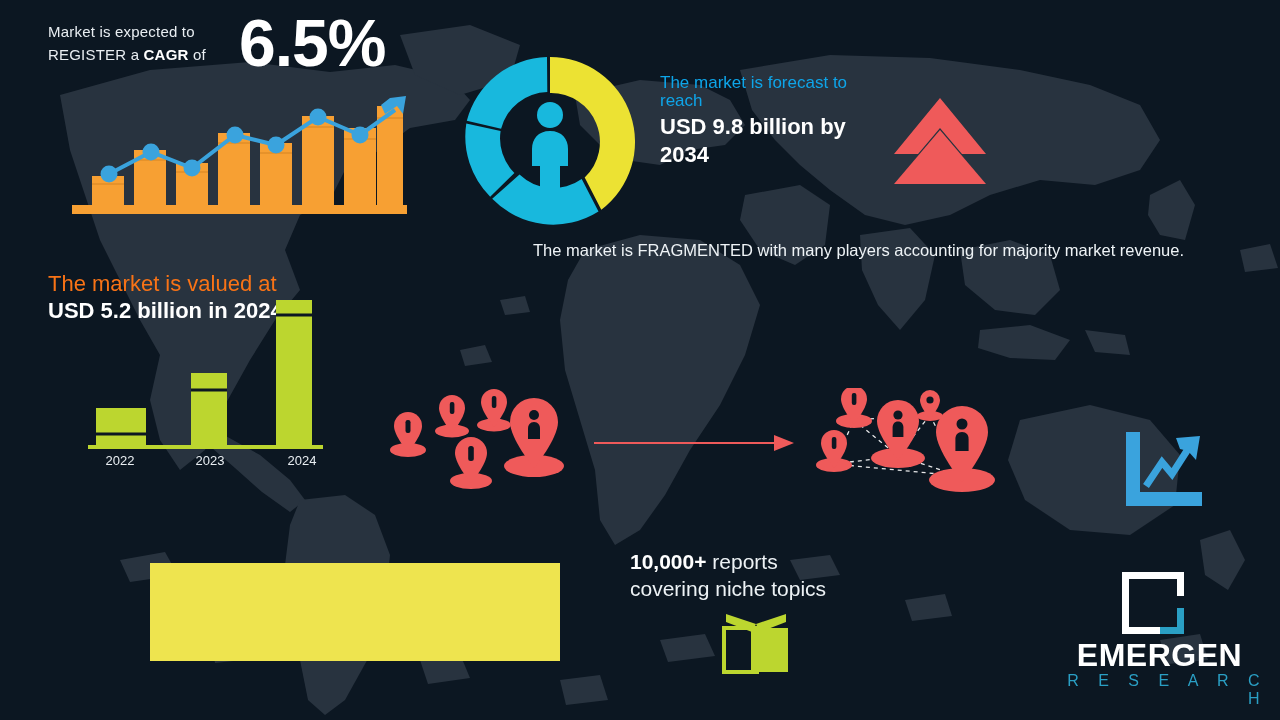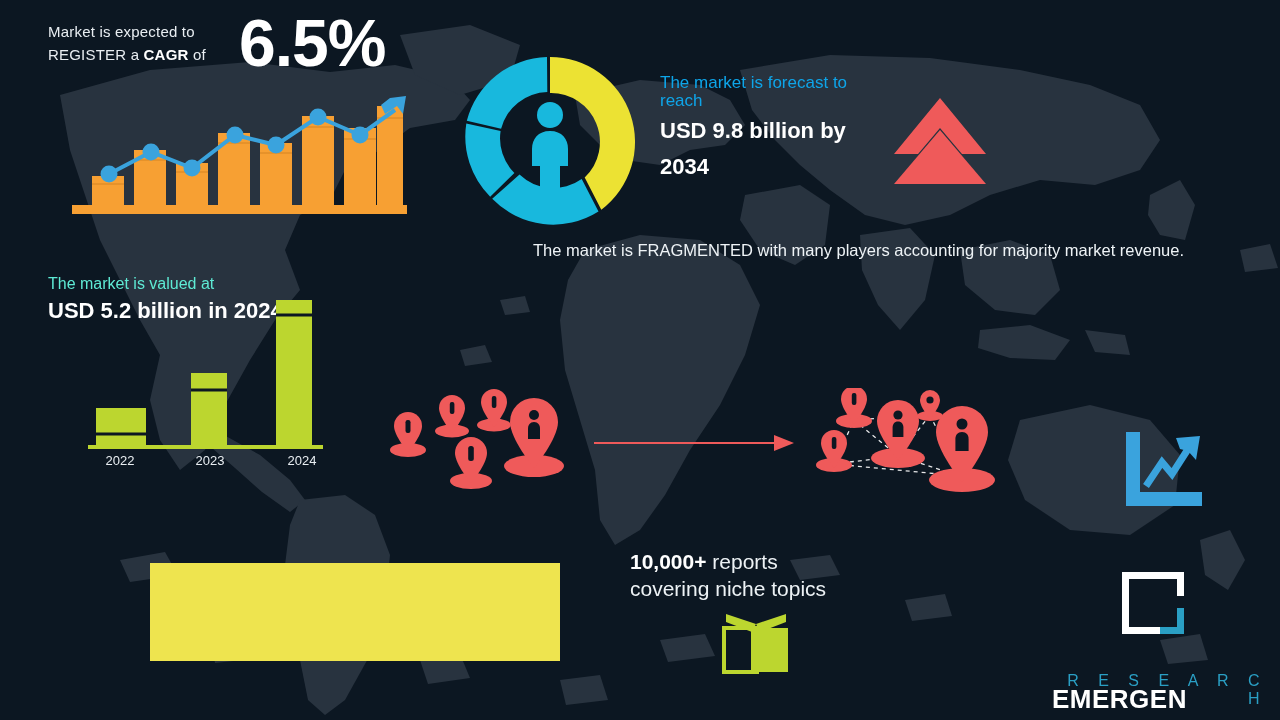--- a/index.html
+++ b/index.html
@@ -27,29 +27,29 @@
 
   
   #orange-chart{left:72px;top:88px;width:335px;height:128px;}
 
   
   #donut{left:460px;top:52px;width:180px;height:180px;}
 
   
   #forecast-block{left:660px;top:74px;width:230px;}
   #forecast-label{color:#0ea5e9;font-size:17px;line-height:18px;}
-  #forecast-value{color:#ffffff;font-size:22px;line-height:36px;font-weight:bold;margin-top:3px;}
+  #forecast-value{color:#ffffff;font-size:22px;line-height:28px;font-weight:bold;margin-top:3px;}
   #chevrons{left:890px;top:96px;width:100px;height:88px;}
 
   
   #fragmented{left:533px;top:238px;width:700px;color:#eef3f6;font-size:16.5px;line-height:25px;}
 
   
   #valued-block{left:48px;top:273px;width:255px;}
-  #valued-label{color:#5eead4;font-size:16px;line-height:22px;}
+  #valued-label{color:#f97316;font-size:22px;line-height:22px;}
   #valued-value{color:#ffffff;font-size:22px;line-height:28px;font-weight:bold;margin-top:2px;}
 
   
   #green-chart{left:78px;top:295px;width:255px;height:175px;}
 
   
   #pins-left{left:382px;top:388px;width:195px;height:105px;}
   #pins-right{left:812px;top:388px;width:192px;height:112px;}
   #flow-arrow{left:594px;top:432px;width:200px;height:22px;}
 
@@ -74,22 +74,22 @@
   
   #reports-block{left:630px;top:548px;width:260px;}
   .reports-line{color:#edf2f5;font-size:21px;line-height:27px;}
   .reports-line b{font-weight:bold;color:#ffffff;}
   #book-icon{left:718px;top:612px;width:76px;height:62px;}
 
   
   #logo{left:1052px;top:572px;width:215px;height:120px;}
   #logo-mark{position:absolute;left:70px;top:0px;width:62px;height:62px;}
   #logo-name{
-    position:absolute;left:0;top:64px;width:215px;
-    color:#ffffff;font-size:26px;font-weight:bold;letter-spacing:0.5px;line-height:38px;margin-top:44px;
+    position:absolute;left:0;top:64px;width:215px;text-align:center;
+    color:#ffffff;font-size:32px;font-weight:bold;letter-spacing:0.5px;line-height:38px;
   }
   #logo-sub{
     position:absolute;left:0;top:100px;width:215px;text-align:right;
     color:#2a9fc4;font-size:16px;letter-spacing:7.5px;line-height:18px;
   }
 </style>
 </head>
 <body>
 
 <div id="stage">

